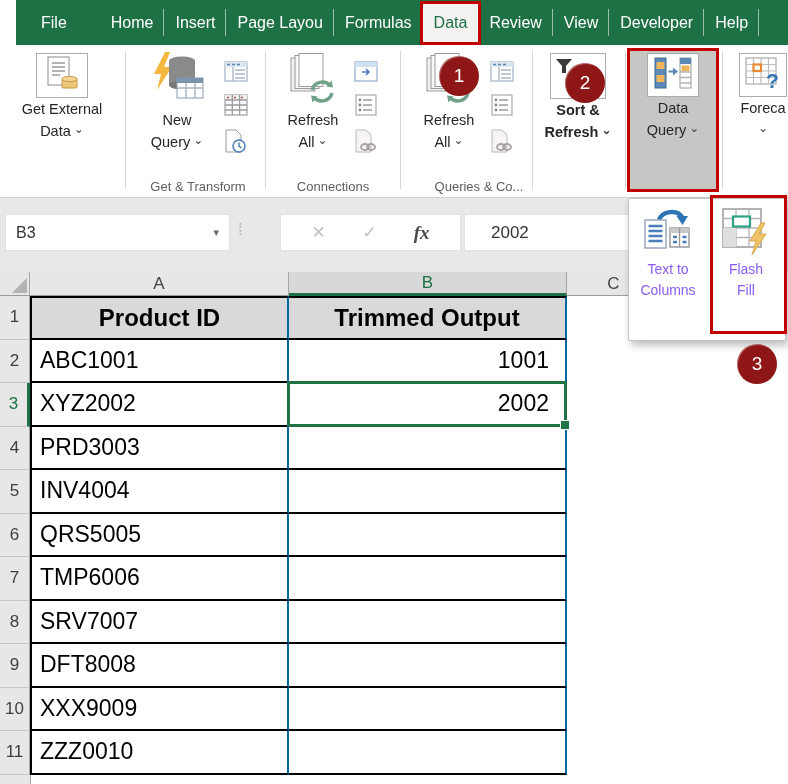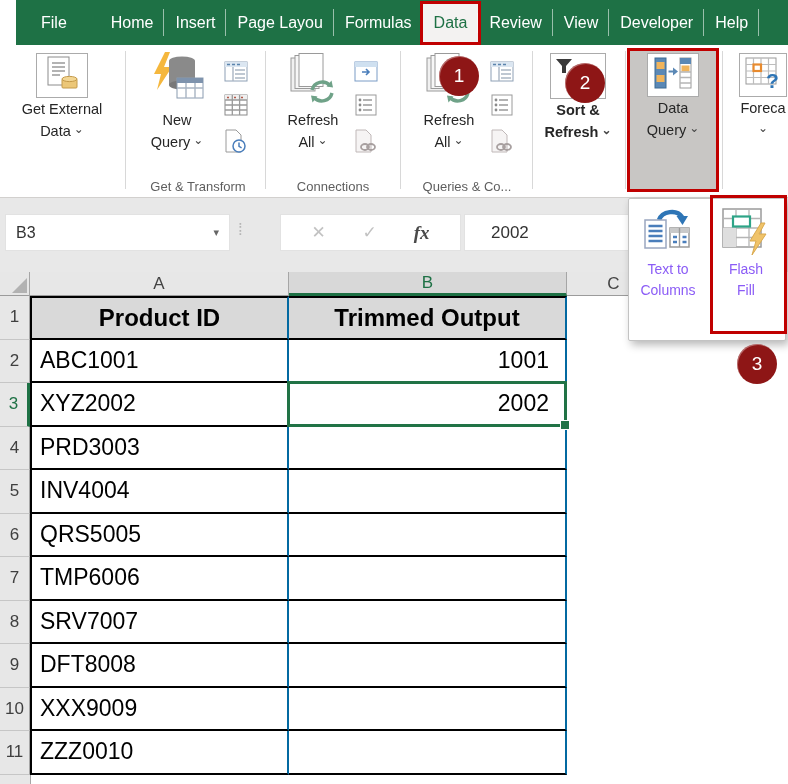--- a/index.html
+++ b/index.html
@@ -271,21 +271,21 @@
         <path d="M8 6h9M8 11h9M8 16h9" stroke="#9a9a9a" stroke-width="1.5"></path>
       </svg>
   </div>
   <div class="sm" style="left:488px;top:82px;">
     <svg width="22" height="24" viewBox="0 0 22 24">
         <path d="M1 1h10l5 5v17H1z" fill="#f6f4f4" stroke="#c0b8b8"></path>
         <ellipse cx="10" cy="18" rx="4" ry="3" fill="none" stroke="#a8a0a0" stroke-width="1.8"></ellipse>
         <ellipse cx="16" cy="18" rx="4" ry="3" fill="none" stroke="#a8a0a0" stroke-width="1.8"></ellipse>
       </svg>
   </div>
-  <div class="grp-label" style="left:404px;width:126px;">Queries &amp; Co...</div>
+  <div class="grp-label" style="left:416px;width:126px;">Queries &amp; Co...</div>
 
   <div class="bigbtn" style="left:536px;top:8px;width:84px;font-weight:bold;">
     <div class="iconbox" style="width:56px;height:46px;position:relative;">
       <span style="position:absolute;left:5px;top:5px;">
         <svg width="18" height="16" viewBox="0 0 18 16">
             <polygon points="0,0 16,0 10,7 10,14 6,14 6,7" fill="#3a3a3a"></polygon>
           </svg></span>
     </div>
     <div class="lbl">Sort &amp;</div>
     <div class="lbl"><span>Refresh</span><span class="chev"></span></div>

